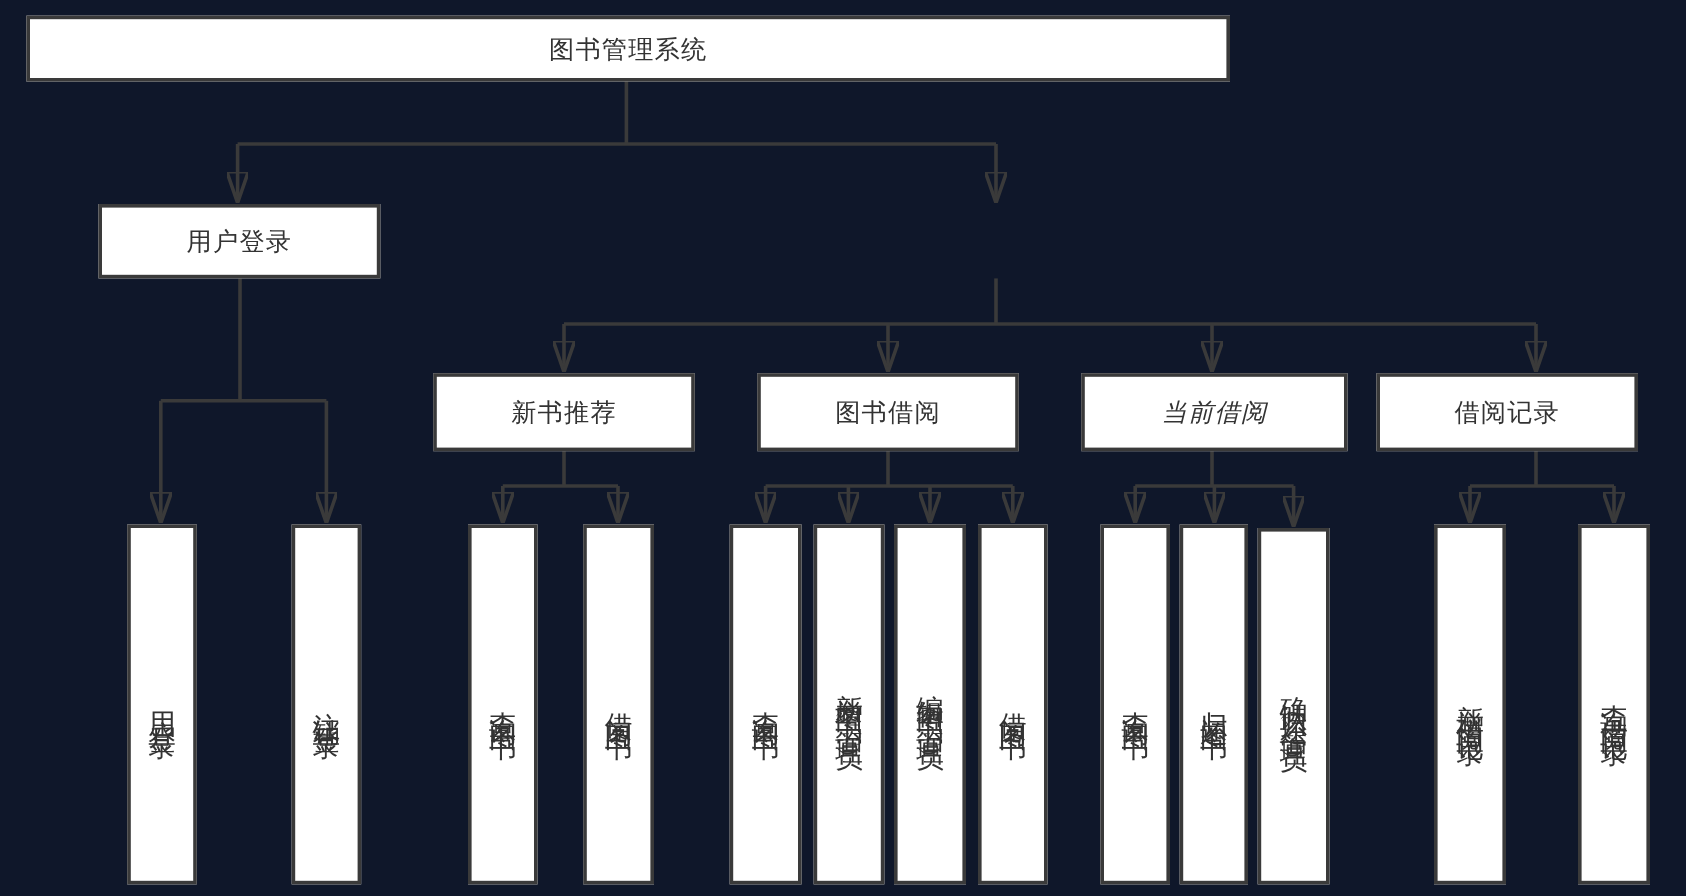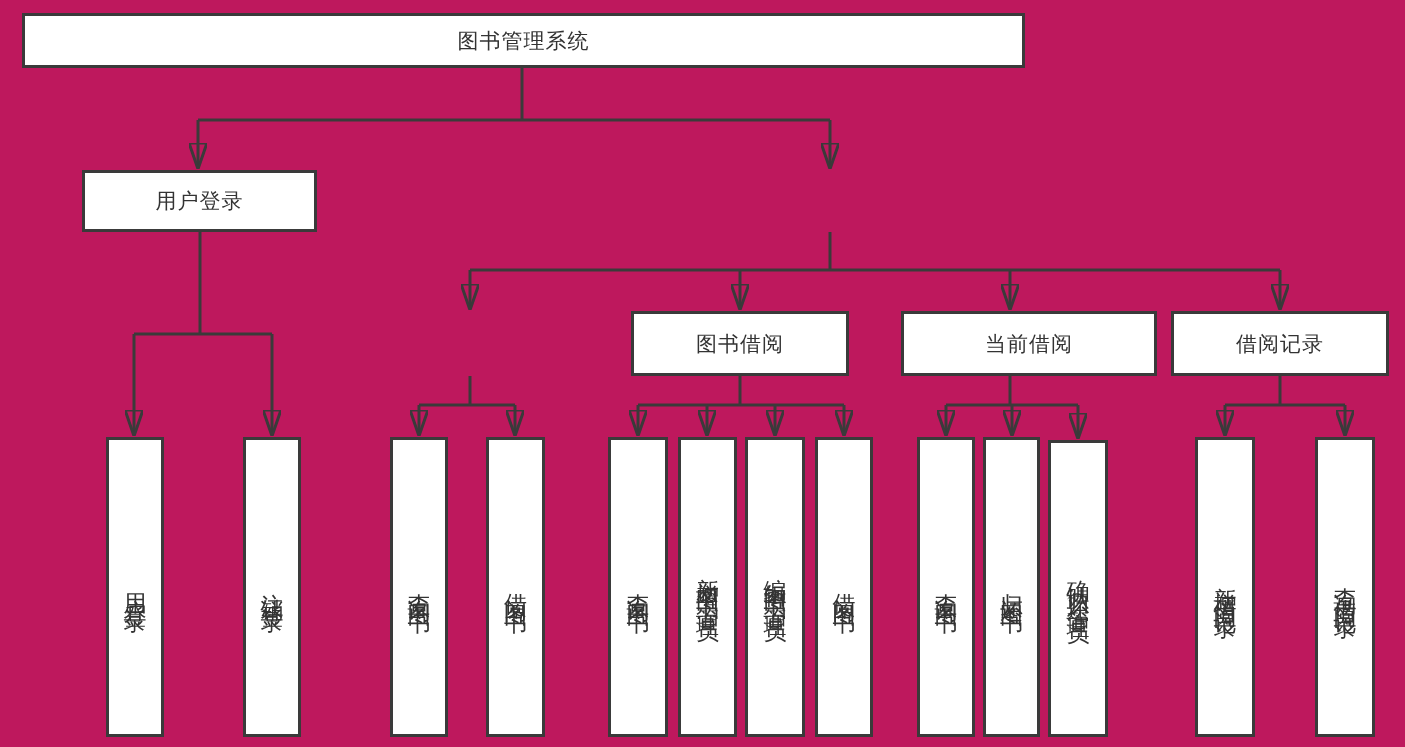--- a/index.html
+++ b/index.html
@@ -5,21 +5,21 @@
   html, body {
     margin: 0;
     padding: 0;
     background: #ffffff;
     font-family: "Liberation Sans", "DejaVu Sans", sans-serif;
   }
   .canvas {
     position: relative;
     width: 1405px;
     height: 747px;
-    background: #be185d;
+    background: #0f172a;
     overflow: hidden;
   }
   .connectors {
     position: absolute;
     left: 0;
     top: 0;
     z-index: 0;
   }
   .connectors path {
     stroke: #3a3a3a;
@@ -117,23 +117,24 @@
       <path d="M1225,405 H1345"></path>
       <path d="M1225,405 V435" marker-end="url(#arrowhead)"></path>
       <path d="M1345,405 V435" marker-end="url(#arrowhead)"></path>
     </g>
   </svg>
 
   <div class="node" style="left:22px; top:13px; width:1003px; height:55px;">图书管理系统</div>
 
   <div class="node" style="left:82px; top:170px; width:235px; height:62px;">用户登录</div>
 
+  <div class="node" style="left:361px; top:311px; width:218px; height:65px;">新书推荐</div>
   <div class="node" style="left:631px; top:311px; width:218px; height:65px;font-family:Liberation Mono, monospace;">图书借阅</div>
-  <div class="node" style="left:901px; top:311px; width:256px; height:65px;">当前借阅</div>
-  <div class="node" style="left:1171px; top:311px; width:218px; height:65px;">借阅记录</div>
+  <div class="node" style="left:901px; top:311px; width:222px; height:65px;font-style:italic;">当前借阅</div>
+  <div class="node" style="left:1147px; top:311px; width:218px; height:65px;">借阅记录</div>
 
   <div class="node leaf" style="left:106px; top:437px; width:58px; height:300px;">用户登录</div>
   <div class="node leaf" style="left:243px; top:437px; width:58px; height:300px;">注销登录</div>
 
   <div class="node leaf" style="left:390px; top:437px; width:58px; height:300px;">查询图书</div>
   <div class="node leaf" style="left:486px; top:437px; width:59px; height:300px;">借阅图书</div>
 
   <div class="node leaf" style="left:608px; top:437px; width:60px; height:300px;">查询图书</div>
   <div class="node leaf" style="left:678px; top:437px; width:59px; height:300px;">新增图书（管理员）</div>
   <div class="node leaf" style="left:745px; top:437px; width:60px; height:300px;">编辑图书（管理员）</div>

